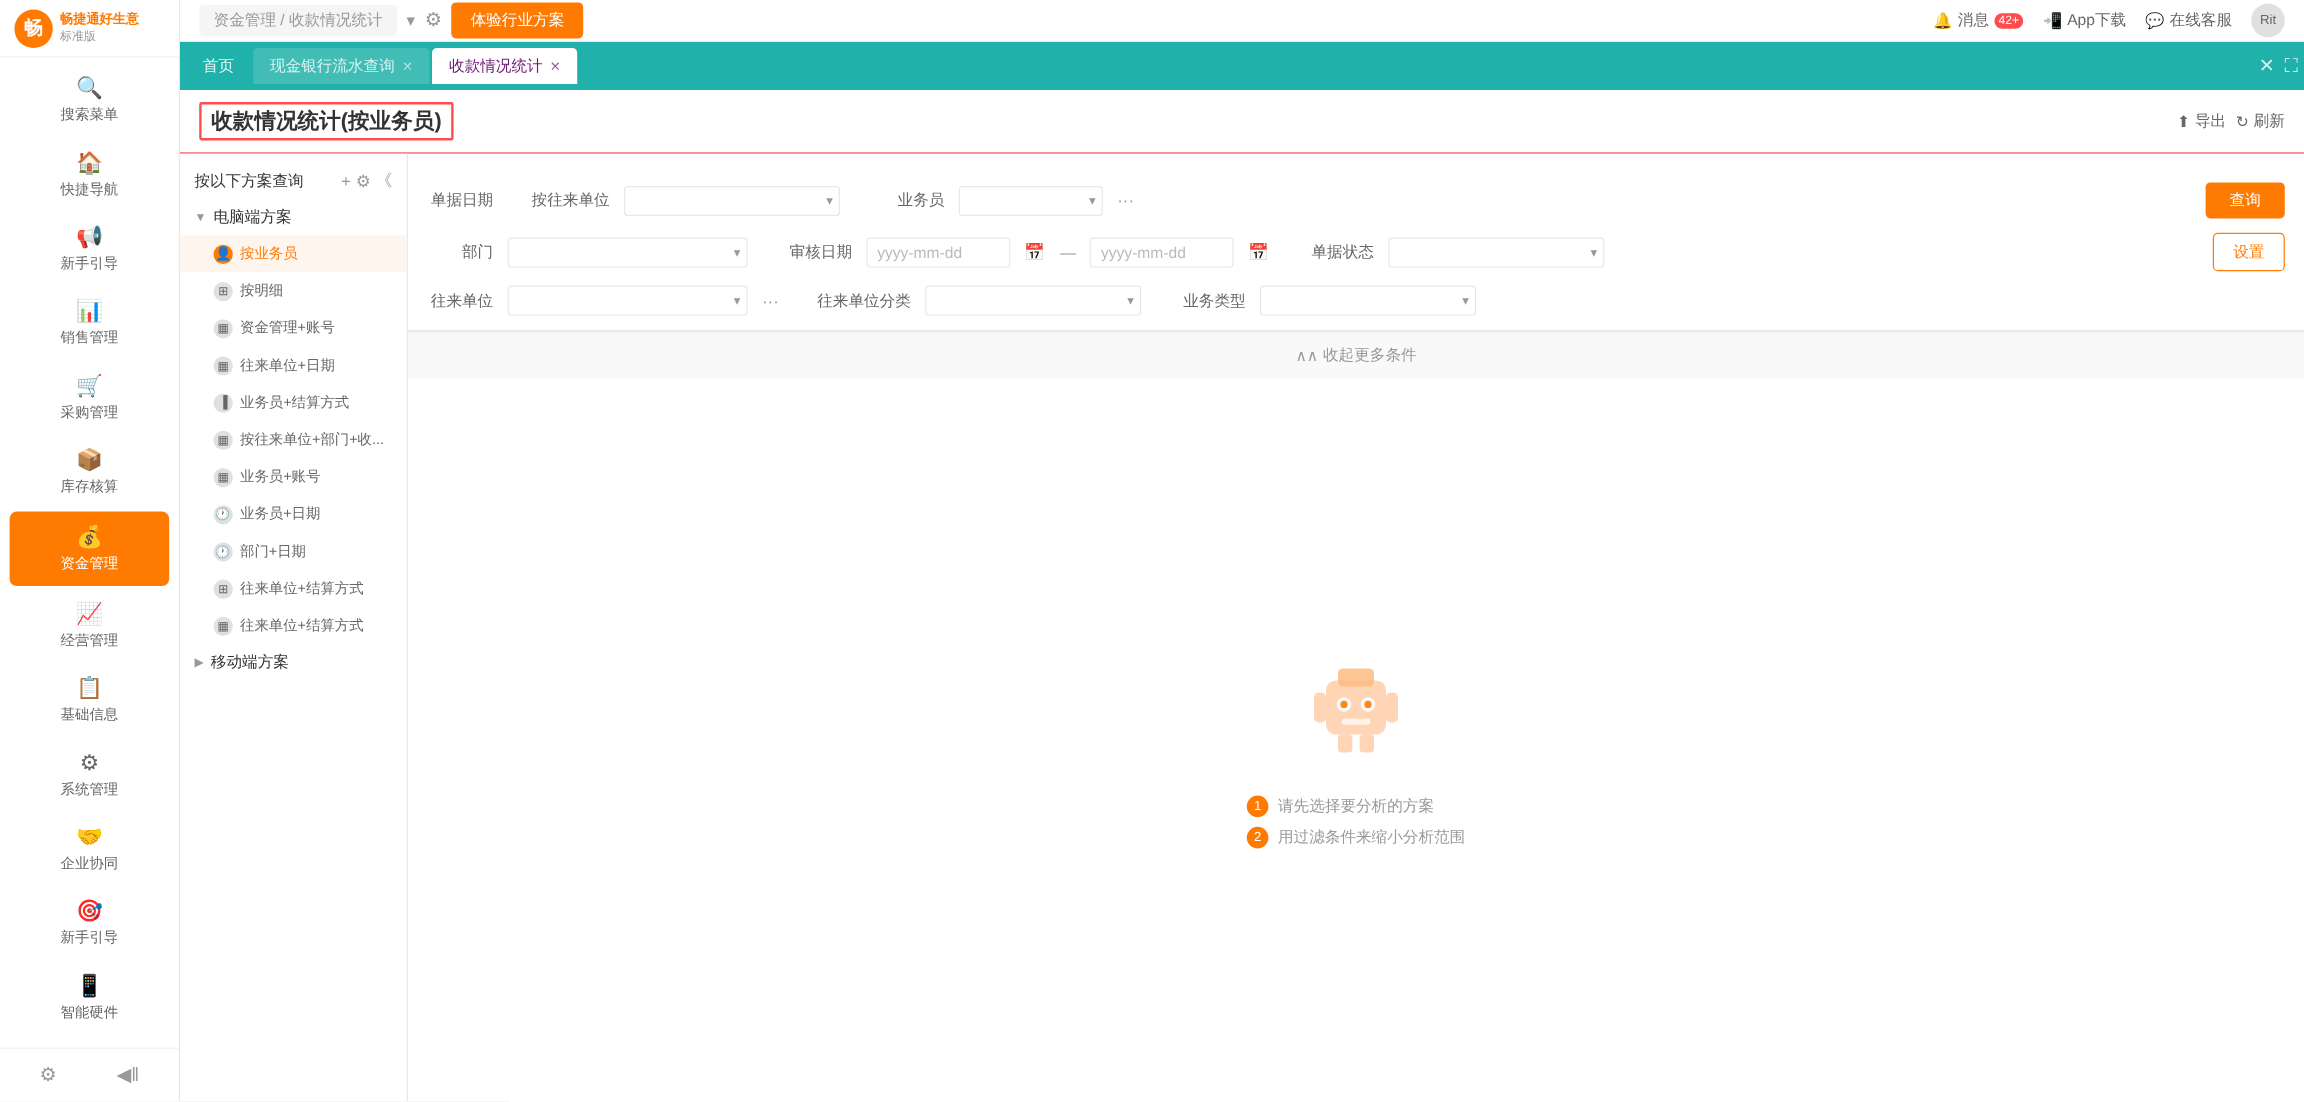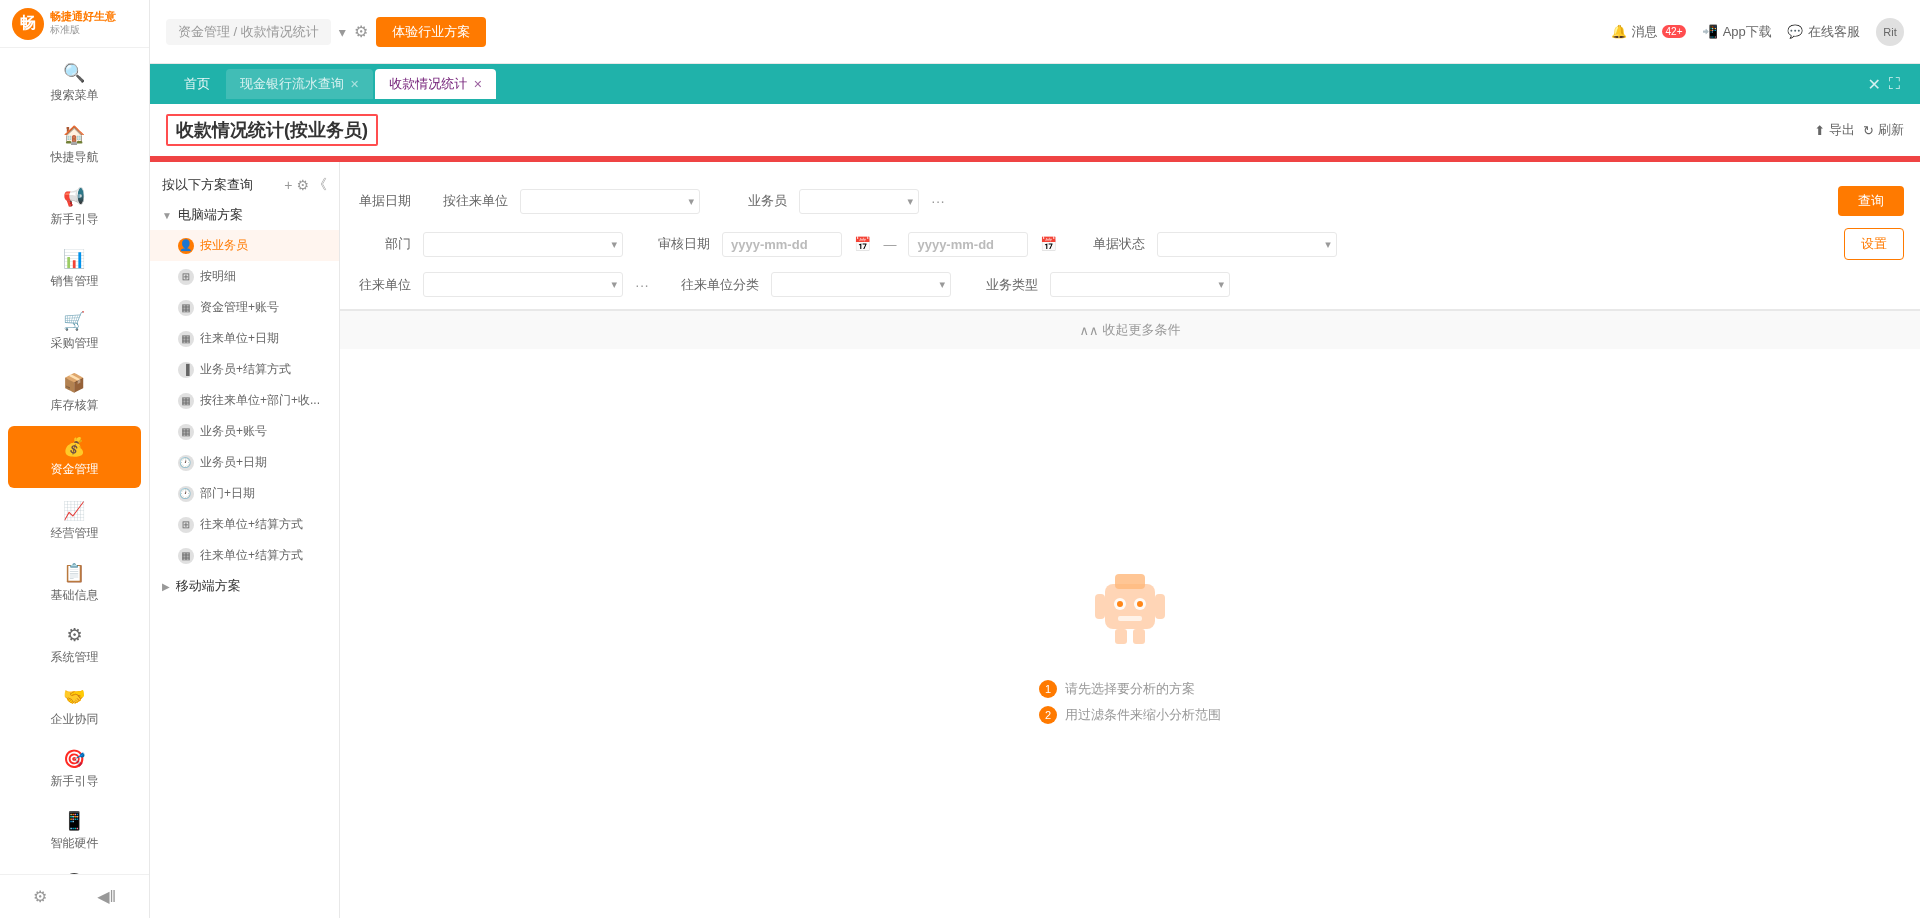--- a/index.html
+++ b/index.html
@@ -20,45 +20,45 @@
     .sidebar-item .s-icon { font-size: 18px; margin-bottom: 3px; }
     .sidebar-item.active-main { background: #ff7a00; color: #fff; border-radius: 6px; margin: 2px 8px; }
 
     .sidebar-bottom { padding: 8px; border-top: 1px solid #f0f0f0; display: flex; justify-content: space-around; }
     .sidebar-bottom-btn { color: #999; cursor: pointer; font-size: 16px; padding: 4px; }
 
     
     .main-content { flex: 1; display: flex; flex-direction: column; overflow: hidden; }
 
     
-    .top-header { height: 64px; background: #fff; display: flex; align-items: center; padding: 0 16px; border-bottom: 1px solid #e8e8e8; justify-content: space-between; }
+    .top-header { height: 35px; background: #fff; display: flex; align-items: center; padding: 0 16px; border-bottom: 1px solid #e8e8e8; justify-content: space-between; }
     .header-left { display: flex; align-items: center; gap: 8px; }
     .header-breadcrumb { font-size: 13px; color: #999; background: #f5f5f5; border-radius: 4px; padding: 4px 12px; }
     .header-settings-btn { color: #999; cursor: pointer; font-size: 16px; }
     .trial-btn { background: #ff7a00; color: #fff; border: none; border-radius: 4px; padding: 6px 16px; cursor: pointer; font-size: 13px; }
 
     .header-right { display: flex; align-items: center; gap: 16px; }
     .header-right-item { display: flex; align-items: center; gap: 4px; color: #666; font-size: 13px; cursor: pointer; }
     .notification-badge { background: #ff4d4f; color: #fff; border-radius: 10px; font-size: 10px; padding: 1px 4px; }
     .user-avatar { width: 28px; height: 28px; border-radius: 50%; background: #e0e0e0; display: flex; align-items: center; justify-content: center; font-size: 11px; color: #666; }
 
     
-    .tab-bar { height: 40px; background: #20b2aa; display: flex; align-items: center; padding: 0 20px; gap: 2px; }
+    .tab-bar { height: 40px; background: #20b2aa; display: flex; align-items: center; padding: 0 5px; gap: 2px; }
     .tab-item { display: flex; align-items: center; padding: 6px 14px; border-radius: 4px 4px 0 0; cursor: pointer; font-size: 13px; color: rgba(255,255,255,0.8); gap: 6px; background: rgba(255,255,255,0.15); }
     .tab-item.active { background: #fff; color: #701a75; border-radius: 4px 4px 0 0; }
     .tab-item .tab-close { color: inherit; font-size: 11px; cursor: pointer; opacity: 0.7; }
     .tab-home { color: rgba(255,255,255,0.9); padding: 6px 14px; cursor: pointer; font-size: 13px; }
     .tab-bar-right { margin-left: auto; display: flex; align-items: center; gap: 8px; }
     .tab-bar-btn { color: rgba(255,255,255,0.8); cursor: pointer; font-size: 16px; }
 
     
     .page-wrapper { flex: 1; display: flex; flex-direction: column; overflow: hidden; background: #f5f5f5; }
 
     
-    .page-header { background: #fff; padding: 10px 16px; display: flex; align-items: center; justify-content: space-between; border-bottom: 6px solid #ef4444; }
+    .page-header { background: #fff; padding: 10px 16px; display: flex; align-items: center; justify-content: space-between; border-bottom: 1px solid #ef4444; }
     .page-title { font-size: 18px; font-weight: bold; color: #333; border: 2px solid #ff4d4f; padding: 2px 8px; border-radius: 2px; }
     .page-actions { display: flex; gap: 8px; }
     .action-btn { display: flex; align-items: center; gap: 4px; color: #666; cursor: pointer; font-size: 13px; background: none; border: none; }
 
     
     .content-area { display: flex; flex: 1; overflow: hidden; }
 
     
     .left-panel { width: 190px; background: #fff; border-right: 1px solid #e8e8e8; padding: 8px 0; overflow-y: auto; flex-shrink: 0; }
     .left-panel-header { display: flex; align-items: center; justify-content: space-between; padding: 6px 12px; font-size: 13px; color: #333; }
@@ -84,21 +84,21 @@
     .filter-row { display: flex; align-items: center; gap: 12px; margin-bottom: 10px; flex-wrap: wrap; margin-top: 12px; }
     .filter-row:last-child { margin-bottom: 0; }
     .filter-label { font-size: 13px; color: #666; white-space: nowrap; min-width: 55px; text-align: right; }
     .filter-date-group { display: flex; align-items: center; gap: 4px; }
     .date-quick-btn { font-size: 12px; color: #666; cursor: pointer; padding: 2px 6px; border-radius: 3px; }
     .date-quick-btn.active { background: #ff7a00; color: #fff; border-radius: 3px; }
     .date-range { font-size: 12px; color: #333; background: #f5f5f5; border: 1px solid #e8e8e8; border-radius: 3px; padding: 3px 8px; }
     .filter-select { border: 1px solid #e8e8e8; border-radius: 3px; padding: 4px 24px 4px 8px; font-size: 13px; color: #333; background: #fff; cursor: pointer; min-width: 180px; appearance: none; position: relative; }
     .select-wrapper { position: relative; display: inline-flex; align-items: center; }
     .select-wrapper::after { content: '▾'; position: absolute; right: 6px; color: #999; font-size: 11px; pointer-events: none; }
-    .filter-input { border: 1px solid #e8e8e8; border-radius: 3px; padding: 4px 8px; font-size: 13px; color: #333; width: 140px; font-weight: bold; }
+    .filter-input { border: 1px solid #e8e8e8; border-radius: 3px; padding: 4px 8px; font-size: 13px; color: #333; width: 140px; }
     .filter-input::placeholder { color: #bbb; }
     .date-separator { color: #999; }
     .calendar-icon { color: #999; font-size: 14px; cursor: pointer; }
     .filter-more-btn { color: #999; cursor: pointer; font-size: 14px; }
     .query-btn { background: #ff7a00; color: #fff; border: none; border-radius: 4px; padding: 6px 20px; cursor: pointer; font-size: 13px; }
     .settings-btn-orange { background: #fff; color: #ff7a00; border: 1px solid #ff7a00; border-radius: 4px; padding: 6px 16px; cursor: pointer; font-size: 13px; }
 
     .collapse-bar { display: flex; align-items: center; justify-content: center; padding: 10px; cursor: pointer; color: #999; font-size: 13px; gap: 4px; background: #f9f9f9; border-top: 1px solid #e8e8e8; }
 
     

